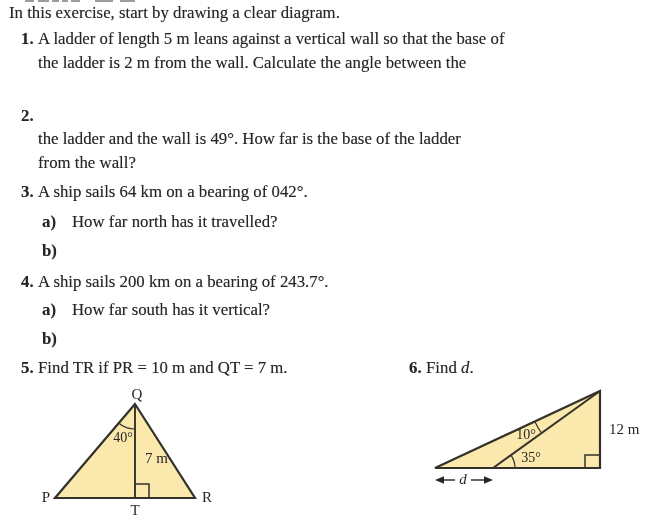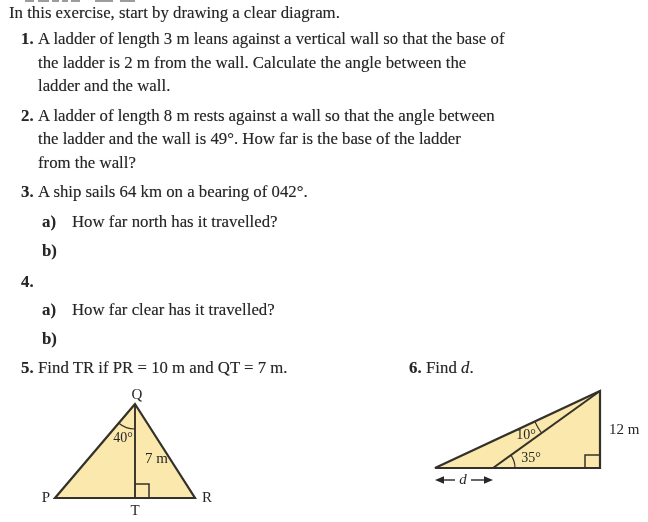--- a/index.html
+++ b/index.html
@@ -46,38 +46,37 @@
   <div class="artifact" style="left:38px;width:11px"></div>
   <div class="artifact" style="left:52px;width:7px"></div>
   <div class="artifact" style="left:62px;width:6px"></div>
   <div class="artifact" style="left:71px;width:9px"></div>
   <div class="artifact" style="left:95px;width:18px"></div>
   <div class="artifact" style="left:120px;width:15px"></div>
 
   <div class="tl" style="left:9px;top:5px">In this exercise, start by drawing a clear diagram.</div>
 
   <div class="tl num" style="left:21px;top:31px">1.</div>
-  <div class="tl" style="left:38px;top:31px">A ladder of length 3 m leans against a vertical wall so that the base of</div>
+  <div class="tl" style="left:38px;top:31px">A ladder of length 5 m leans against a vertical wall so that the base of</div>
   <div class="tl" style="left:38px;top:55px">the ladder is 2 m from the wall. Calculate the angle between the</div>
-  <div class="tl" style="left:38px;top:78px">ladder and the wall.</div>
 
   <div class="tl num" style="left:21px;top:108px">2.</div>
-  <div class="tl" style="left:38px;top:108px">A ladder of length 8 m rests against a wall so that the angle between</div>
   <div class="tl" style="left:38px;top:131px">the ladder and the wall is 49°. How far is the base of the ladder</div>
   <div class="tl" style="left:38px;top:155px">from the wall?</div>
 
   <div class="tl num" style="left:21px;top:184px">3.</div>
   <div class="tl" style="left:38px;top:184px">A ship sails 64 km on a bearing of 042°.</div>
   <div class="tl sublabel" style="left:42px;top:214px">a)</div>
   <div class="tl" style="left:72px;top:214px">How far north has it travelled?</div>
   <div class="tl sublabel" style="left:42px;top:243px">b)</div>
 
   <div class="tl num" style="left:21px;top:274px">4.</div>
+  <div class="tl" style="left:38px;top:274px">A ship sails 200 km on a bearing of 243.7°.</div>
   <div class="tl sublabel" style="left:42px;top:302px">a)</div>
-  <div class="tl" style="left:72px;top:302px">How far clear has it travelled?</div>
+  <div class="tl" style="left:72px;top:302px">How far south has it vertical?</div>
   <div class="tl sublabel" style="left:42px;top:331px">b)</div>
 
   <div class="tl num" style="left:21px;top:360px">5.</div>
   <div class="tl" style="left:38px;top:360px">Find TR if PR = 10 m and QT = 7 m.</div>
 
   <div class="tl num" style="left:409px;top:360px">6.</div>
   <div class="tl" style="left:426px;top:360px"><span>Find </span><i>d</i><span>.</span></div>
 
   <svg style="left:30px;top:386px" width="192" height="136" viewBox="0 0 192 136">
     <polygon class="shape" points="105,18 25,112 165,112" fill="#fae8ac"></polygon>

